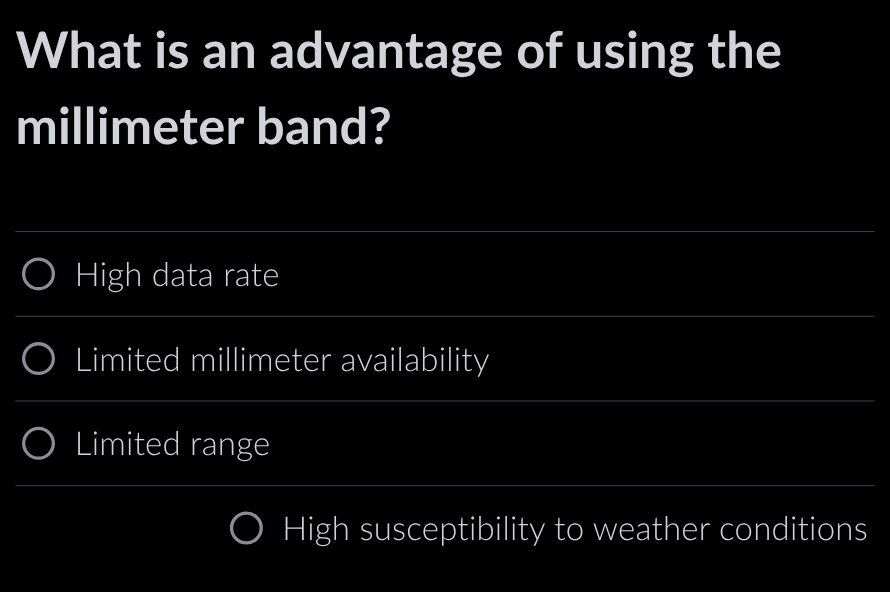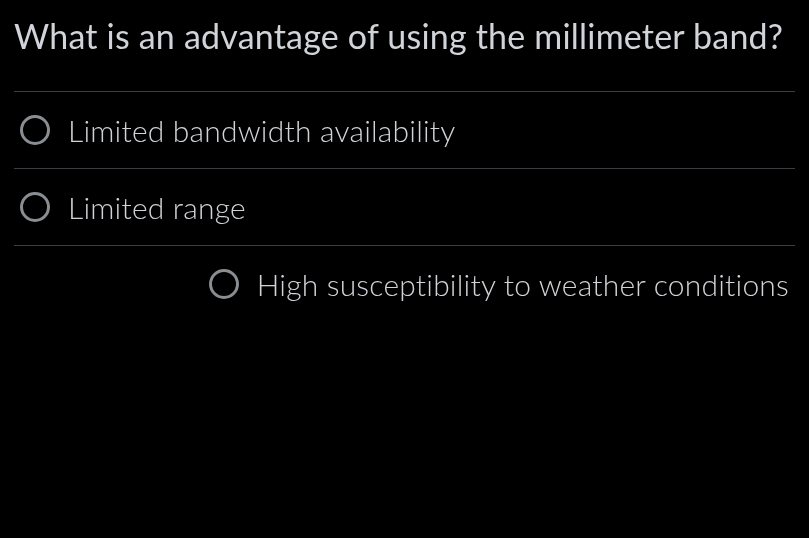--- a/index.html
+++ b/index.html
@@ -12,25 +12,25 @@
     width: 809px;
     height: 538px;
     font-family: 'Segoe UI', 'Lato', -apple-system, sans-serif;
     overflow: hidden;
   }
   .question-container {
     padding: 10px 14px 0 14px;
   }
   .question-text {
     color: #d0d3d8;
-    font-size: 34px;
-    font-weight: 400;
+    font-size: 46px;
+    font-weight: 700;
     line-height: 1.5;
     letter-spacing: 0.2px;
-    margin-bottom: 30px;
+    margin-bottom: 62px;
   }
   .options-list {
     border-top: 1px solid #3a3d42;
   }
   .option-row {
     display: flex;
     align-items: center;
     border-bottom: 1px solid #3a3d42;
     padding: 20px 6px 20px 6px;
     cursor: pointer;
@@ -55,24 +55,28 @@
   }
 </style>
 </head>
 <body>
 
 <div class="question-container">
   <div class="question-text">What is an advantage of using the millimeter band?</div>
 
   <div class="options-list">
 
+    <div class="option-row">
+      <div class="radio-circle"></div>
+      <div class="option-label">High data rate</div>
+    </div>
 
     <div class="option-row">
       <div class="radio-circle"></div>
-      <div class="option-label">Limited bandwidth availability</div>
+      <div class="option-label">Limited millimeter availability</div>
     </div>
 
     <div class="option-row">
       <div class="radio-circle"></div>
       <div class="option-label">Limited range</div>
     </div>
 
     <div class="option-row">
       <div class="radio-circle"></div>
       <div class="option-label">High susceptibility to weather conditions</div>

